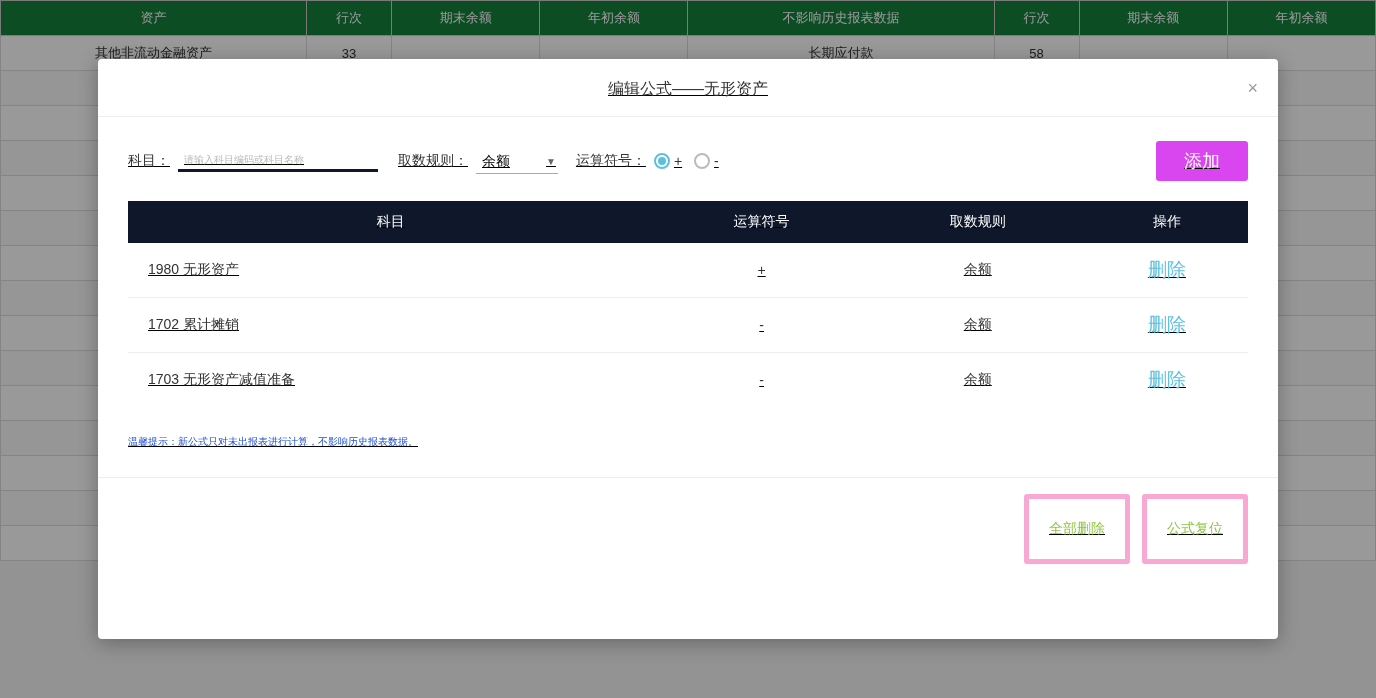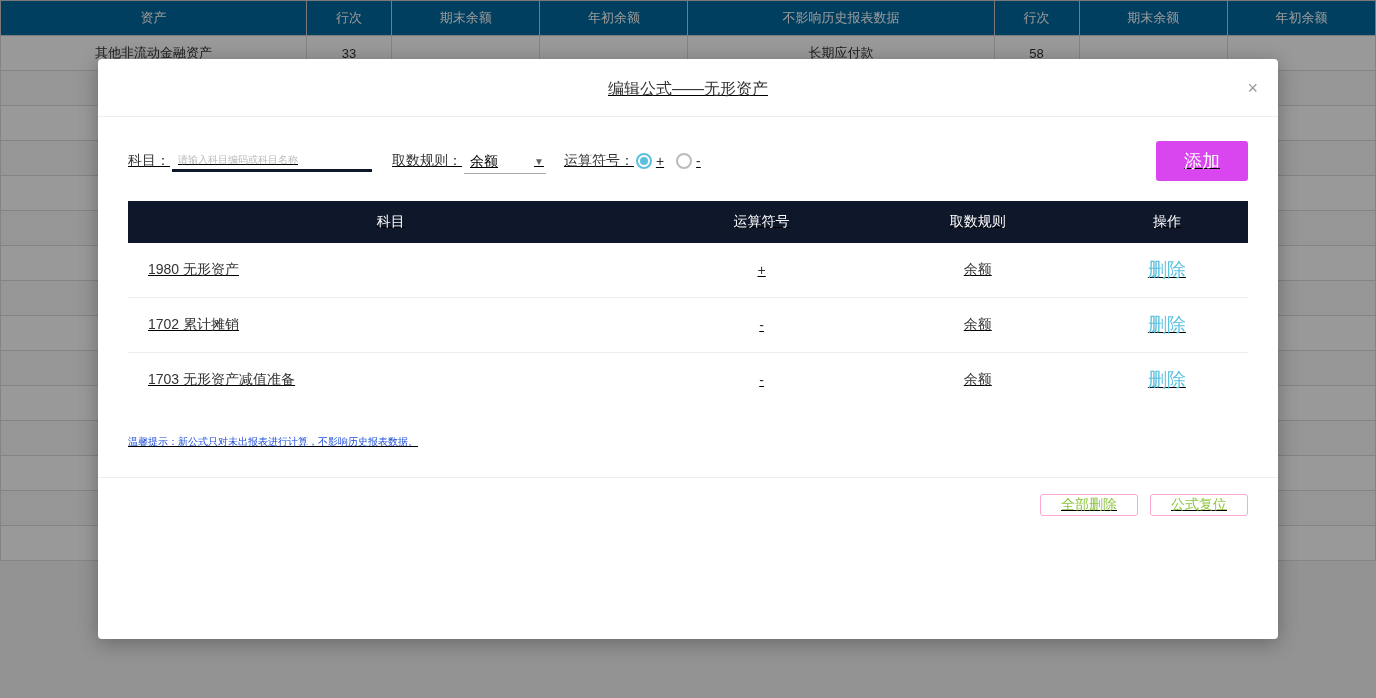--- a/index.html
+++ b/index.html
@@ -22,21 +22,21 @@
       background: #f5f5f5;
     }
 
     .bg-table {
       width: 100%;
       border-collapse: collapse;
       font-size: 13px;
     }
 
     .bg-table th {
-      background: #0369a1;
+      background: #15803d;
       color: white;
       text-align: center;
       padding: 8px 4px;
       border: 1px solid #ccc;
       font-weight: normal;
     }
 
     .bg-table td {
       text-align: center;
       padding: 8px 4px;
@@ -105,21 +105,21 @@
       display: flex;
       align-items: center;
       gap: 20px;
       margin-bottom: 20px;
       flex-wrap: wrap;
     }
 
     .form-group {
       display: flex;
       align-items: center;
-      gap: 2px;
+      gap: 8px;
       justify-content: space-between;
     }
 
     .form-label {
       color: #333;
       white-space: nowrap;
       font-size: 14px;
     }
 
     .form-input {
@@ -279,23 +279,23 @@
       display: flex;
       justify-content: flex-end;
       align-items: center;
       gap: 12px;
       padding: 16px 30px 20px;
       border-top: 1px solid #eee;
     }
 
     .btn-outline {
       background: white;
-      border: 1px solid #f9a8d4;
+      border: 5px solid #f9a8d4;
       color: #8dc63f;
-      padding: 1px 20px;
+      padding: 21px 20px;
       font-size: 14px;
       border-radius: 3px;
       cursor: pointer;
       font-family: inherit;
     }
   </style>
 </head>
 <body>
 
 <div class="bg-table-wrapper">

